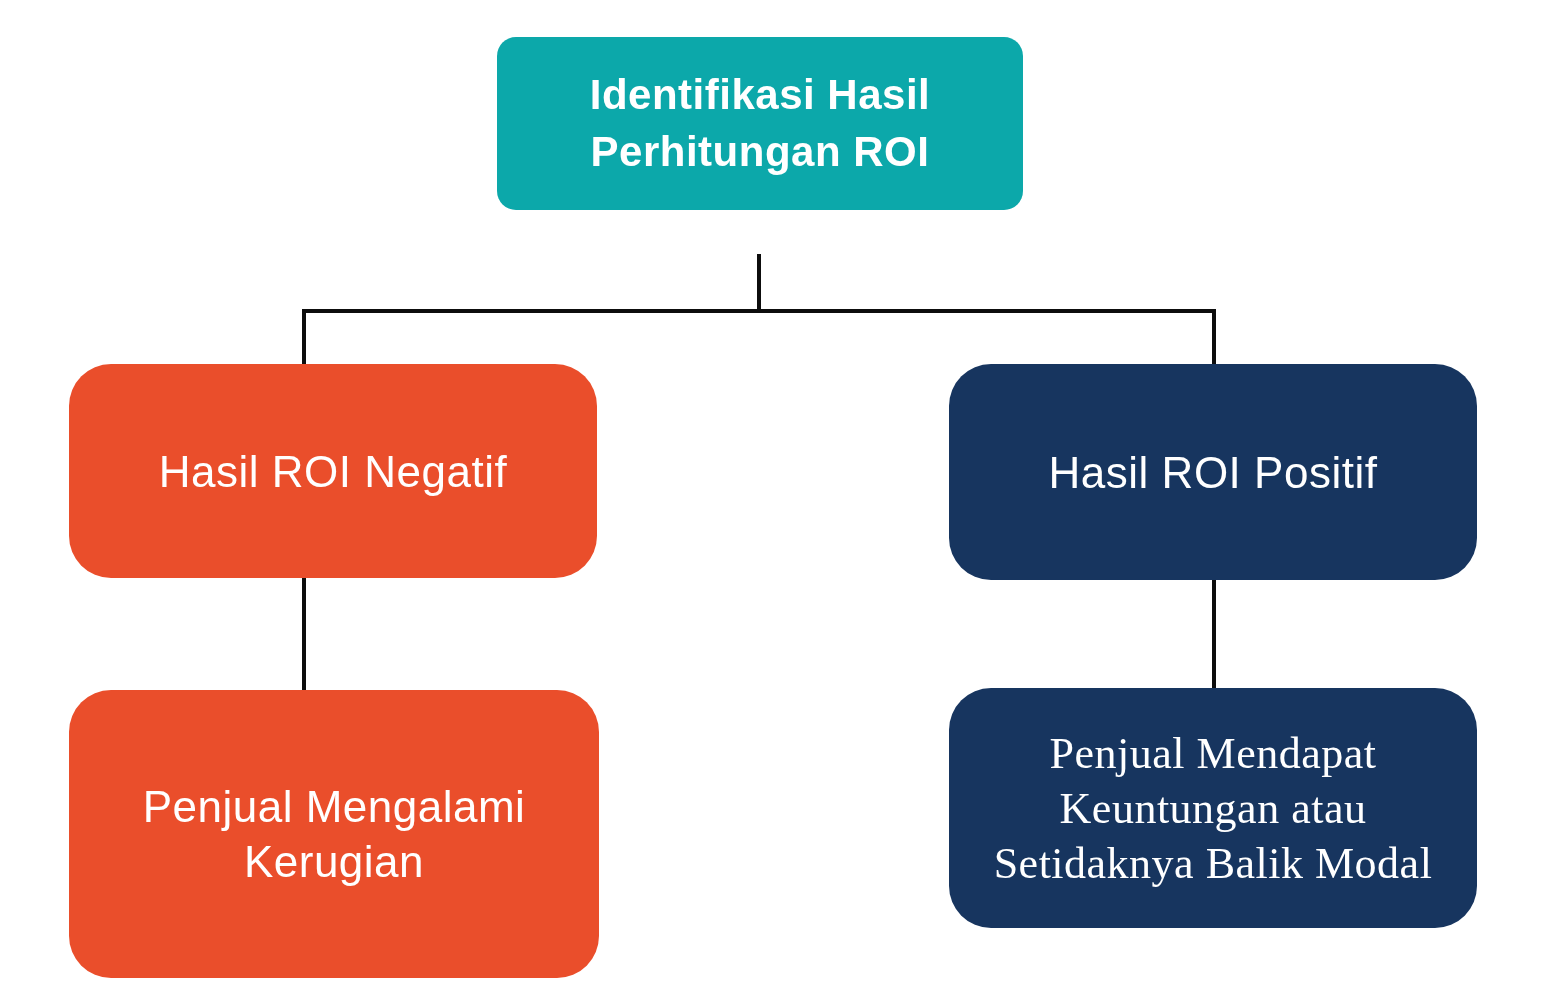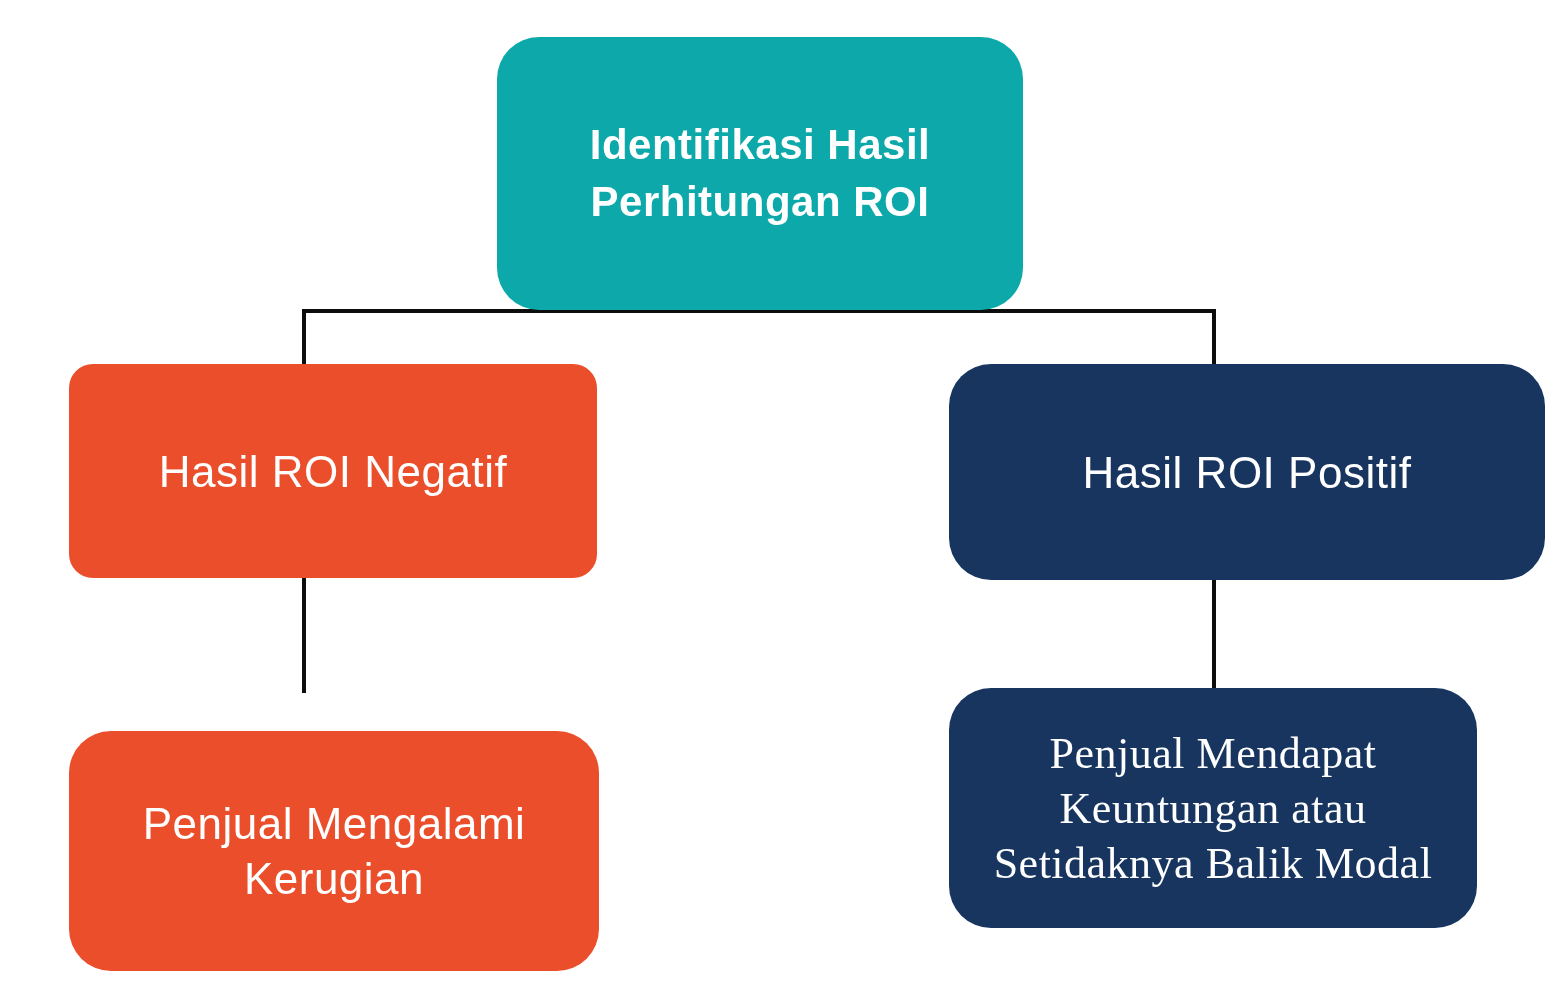--- a/index.html
+++ b/index.html
@@ -38,24 +38,24 @@
     letter-spacing: 0.5px;
     padding: 0 20px;
   }
   .node.root .label {
     font-size: 42px;
     font-weight: 700;
     line-height: 1.35;
     letter-spacing: 0.5px;
   }
   
-  .node.root      { left: 497px; top: 37px;  width: 526px; height: 273px; }
-  .node.neg       { left: 69px;  top: 364px; width: 528px; height: 214px; border-radius: 24px; }
-  .node.pos       { left: 949px; top: 364px; width: 596px; height: 216px; }
-  .node.neg-out   { left: 69px;  top: 731px; width: 530px; height: 240px; }
+  .node.root      { left: 497px; top: 37px;  width: 526px; height: 173px; border-radius: 19px; }
+  .node.neg       { left: 69px;  top: 364px; width: 528px; height: 214px; }
+  .node.pos       { left: 949px; top: 364px; width: 528px; height: 216px; }
+  .node.neg-out   { left: 69px;  top: 690px; width: 530px; height: 288px; }
   .node.pos-out   { left: 949px; top: 688px; width: 528px; height: 240px; }
   
   .c-trunk        { left: 757px;  top: 254px; width: 4px;   height: 59px;  }
   .c-crossbar     { left: 302px;  top: 309px; width: 914px; height: 4px;   }
   .c-drop-left    { left: 302px;  top: 311px; width: 4px;   height: 56px;  }
   .c-drop-right   { left: 1212px; top: 311px; width: 4px;   height: 56px;  }
   .c-link-left    { left: 302px;  top: 575px; width: 4px;   height: 118px; }
   .c-link-right   { left: 1212px; top: 577px; width: 4px;   height: 114px; }
 </style>
 </head>

